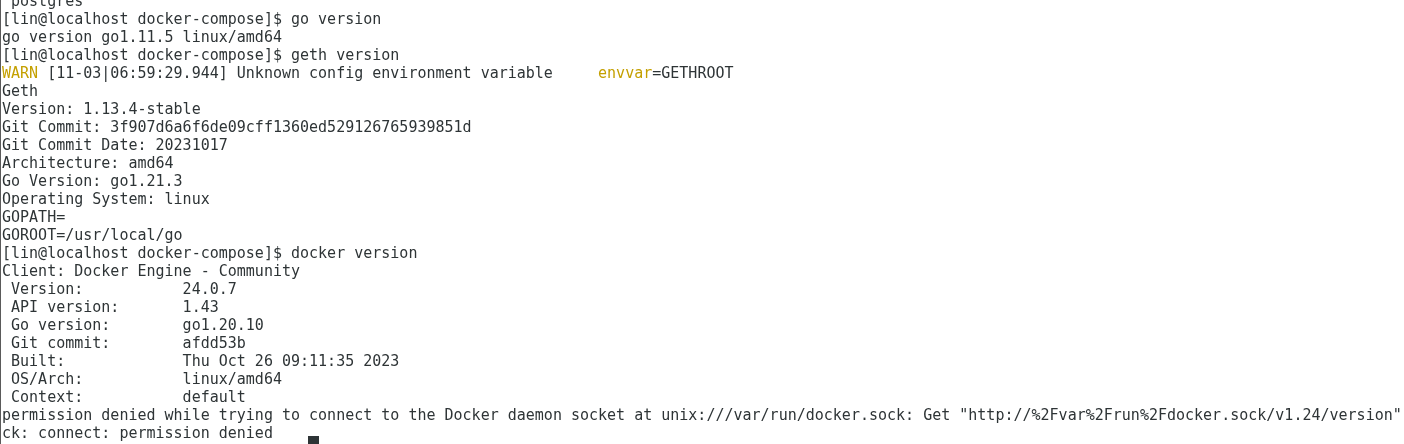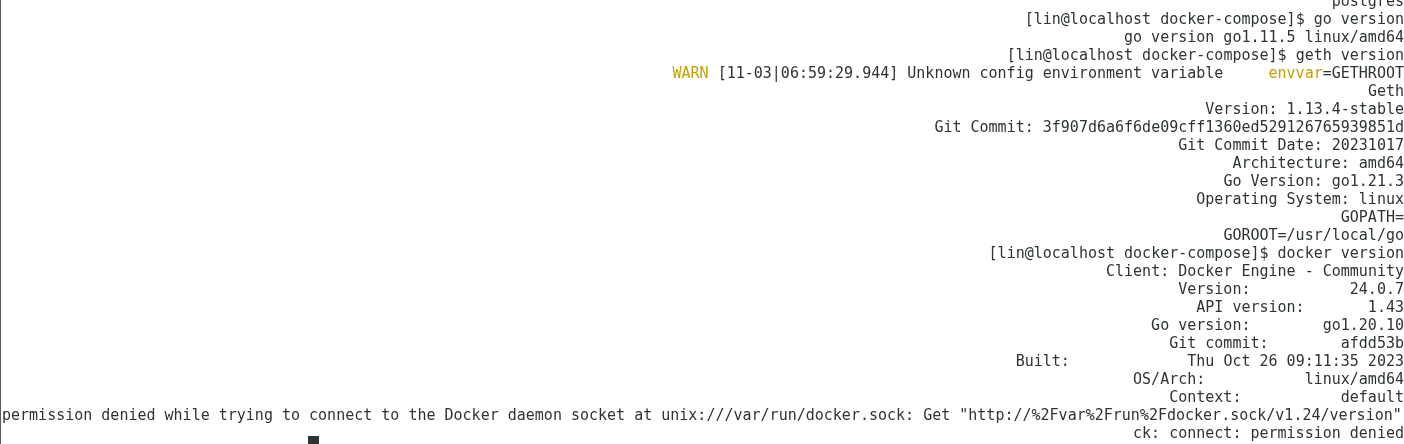--- a/index.html
+++ b/index.html
@@ -11,21 +11,20 @@
     background: #ffffff;
   }
   .terminal-screen {
     position: absolute;
     left: 0; top: 0;
     width: 1403px;
     height: 444px;
     border-left: 1px solid #5a5a5a;
     background: #ffffff;
     overflow: hidden;
-    text-align: right;
   }
   .terminal-output {
     margin: -8px 0 0 0;
     padding: 0 0 0 1px;
     font-family: "DejaVu Sans Mono", monospace;
     font-size: 15px;
     line-height: 18px;
     color: #2e3436;
   }
   .line {

